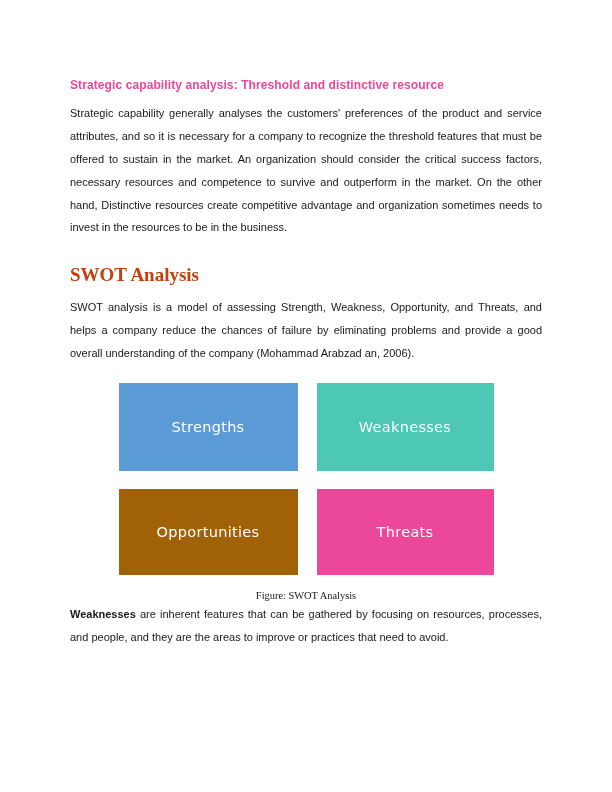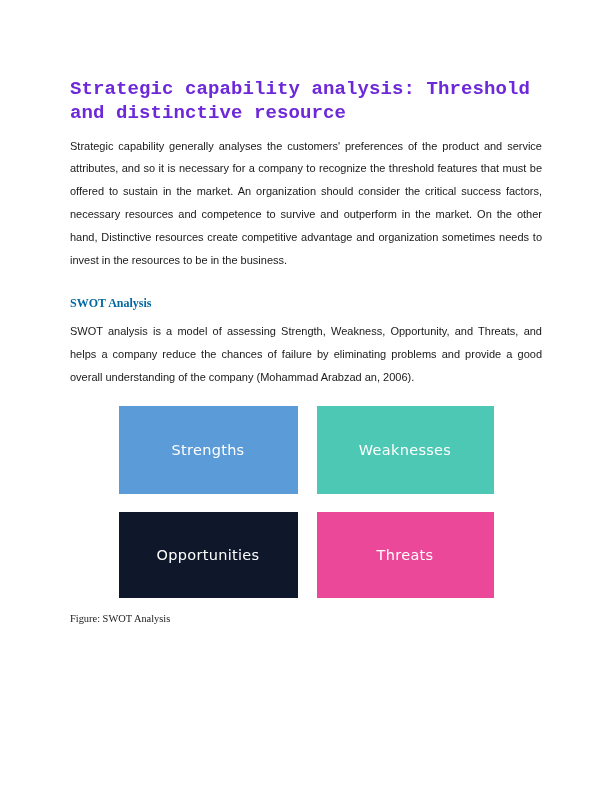--- a/index.html
+++ b/index.html
@@ -15,33 +15,33 @@
     overflow: hidden;
     font-family: "Liberation Serif", serif;
   }
   .content {
     position: absolute;
     left: 70px;
     top: 78px;
     width: 472px;
   }
   h1.doc-heading {
-    font-family: Liberation Mono, monospace;
-    font-size: 19px;
+    font-family: Liberation Sans, sans-serif;
+    font-size: 12px;
     font-weight: bold;
-    color: #6d28d9;
+    color: #ec4899;
     margin: 0 0 9px 0;
     line-height: 1.25;
     letter-spacing: 0.1px;
   }
   h2.doc-subheading {
     font-family: "Liberation Serif", serif;
-    font-size: 12px;
+    font-size: 19px;
     font-weight: bold;
-    color: #0369a1;
+    color: #c2410c;
     margin: 24px 0 9px 0;
     line-height: 1.25;
   }
   p.body-text {
     font-family: Liberation Sans, sans-serif;
     font-size: 11px;
     color: #191919;
     text-align: justify;
     line-height: 2.08;
     margin: 0 0 6px 0;
@@ -72,20 +72,21 @@
     font-family: "DejaVu Sans", sans-serif;
     font-size: 14.5px;
     font-weight: 400;
     color: #ffffff;
     letter-spacing: 0.3px;
   }
   .figure-caption {
     font-family: "Liberation Serif", serif;
     font-size: 10.4px;
     color: #191919;
+    text-align: center;
     margin: 14px 0 0 0;
     line-height: 1.4;
   }
   .after-figure {
     margin-top: 16px;
   }
 </style>
 </head>
 <body>
 
@@ -104,29 +105,30 @@
       <div class="swot-grid">
 
         <div class="swot-cell" style="background-color: rgb(91, 155, 216);">
           <span class="swot-label">Strengths</span>
         </div>
 
         <div class="swot-cell" style="background-color: rgb(76, 200, 180);">
           <span class="swot-label">Weaknesses</span>
         </div>
 
-        <div class="swot-cell" style="background-color: #0f172a;">
+        <div class="swot-cell" style="background-color: #a16207;">
           <span class="swot-label">Opportunities</span>
         </div>
 
         <div class="swot-cell" style="background-color: #ec4899;">
           <span class="swot-label">Threats</span>
         </div>
 
       </div>
 
       <p class="figure-caption">Figure: SWOT Analysis</p>
     </div>
 
 
+    <p class="body-text"><b>Weaknesses</b><span> are inherent features that can be gathered by focusing on resources, processes, and people, and they are the areas to improve or practices that need to avoid.</span></p>
 
   </div>
 </div>
 
 </body></html>

